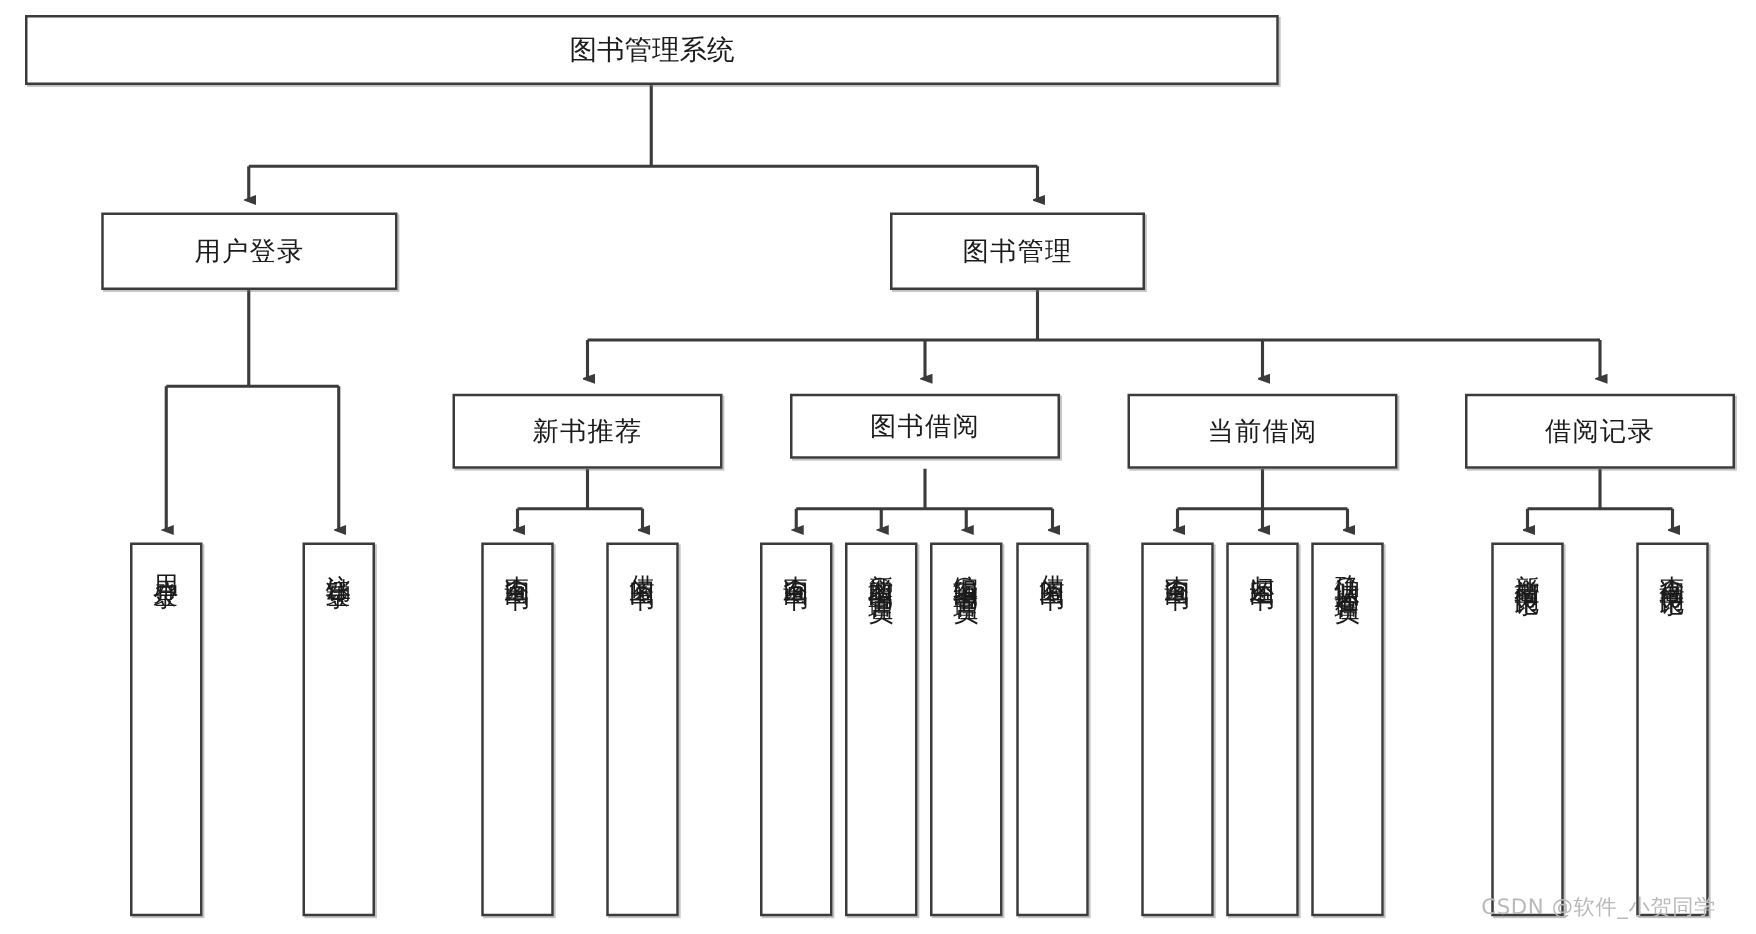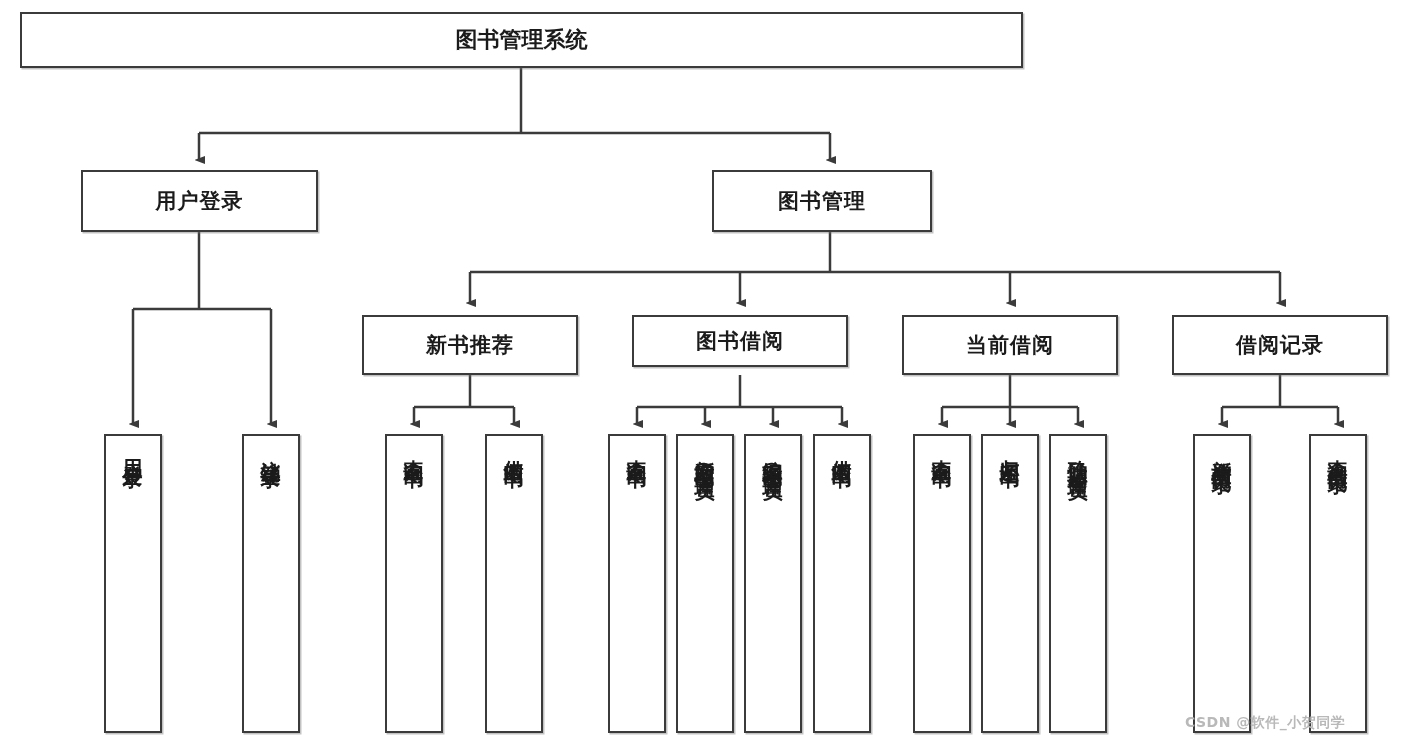--- a/index.html
+++ b/index.html
@@ -10,21 +10,20 @@
   }
   body {
     font-family: "DejaVu Sans", "Liberation Sans", sans-serif;
   }
   #canvas {
     position: relative;
     width: 1405px;
     height: 747px;
     background: #ffffff;
     overflow: hidden;
-    font-weight: bold;
   }
   svg.wires {
     position: absolute;
     left: 0;
     top: 0;
     width: 1405px;
     height: 747px;
     pointer-events: none;
   }
   .node {
@@ -58,21 +57,21 @@
     white-space: nowrap;
     display: block;
   }
   .htext {
     white-space: nowrap;
   }
   .watermark {
     position: absolute;
     left: 1185px;
     top: 714px;
-    font-size: 14px;
+    font-size: 17px;
     color: #b9b9b9;
     white-space: nowrap;
     letter-spacing: 0.5px;
   }
 </style>
 </head>
 <body>
 
 <div id="canvas">
 
@@ -126,21 +125,21 @@
     </g>
   </svg>
 
   <div class="node root" style="left:20px; top:12px; width:1003px; height:56px;">
     <span class="htext">图书管理系统</span>
   </div>
 
   <div class="node horiz" style="left:81px; top:170px; width:237px; height:62px;">
     <span class="htext">用户登录</span>
   </div>
-  <div class="node horiz" style="left:712px; top:170px; width:220px; height:62px;">
+  <div class="node horiz" style="left:712px; top:170px; width:204px; height:62px;">
     <span class="htext">图书管理</span>
   </div>
 
   <div class="node horiz" style="left:362px; top:315px; width:216px; height:60px;">
     <span class="htext">新书推荐</span>
   </div>
   <div class="node horiz" style="left:632px; top:315px; width:216px; height:52px;">
     <span class="htext">图书借阅</span>
   </div>
   <div class="node horiz" style="left:902px; top:315px; width:216px; height:60px;">

